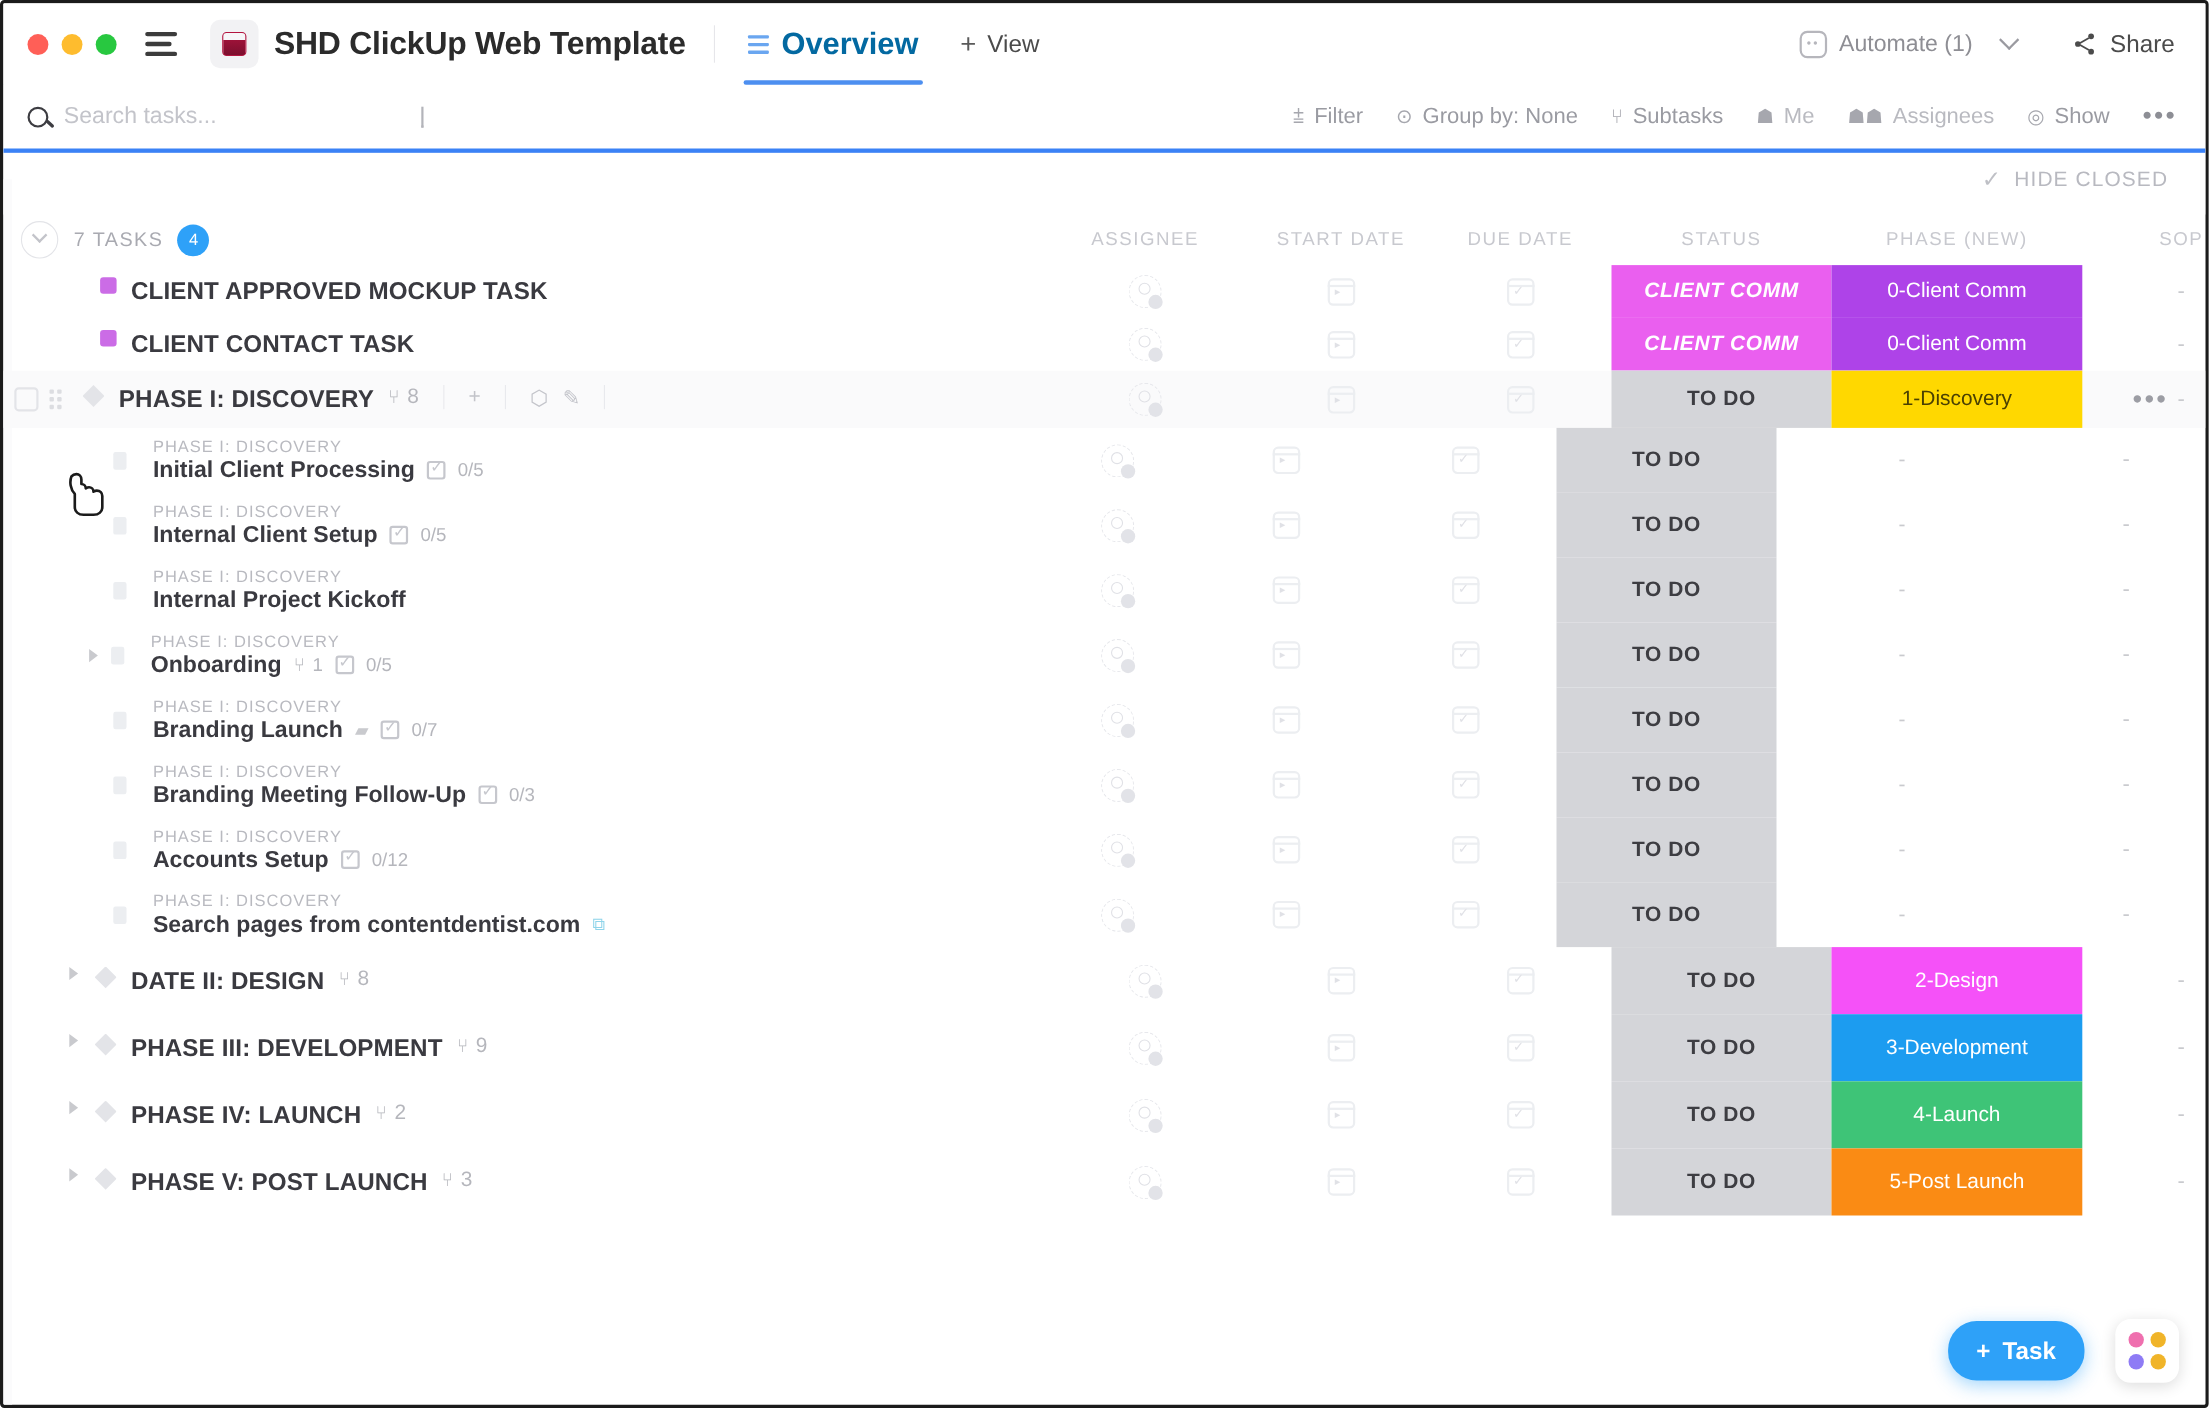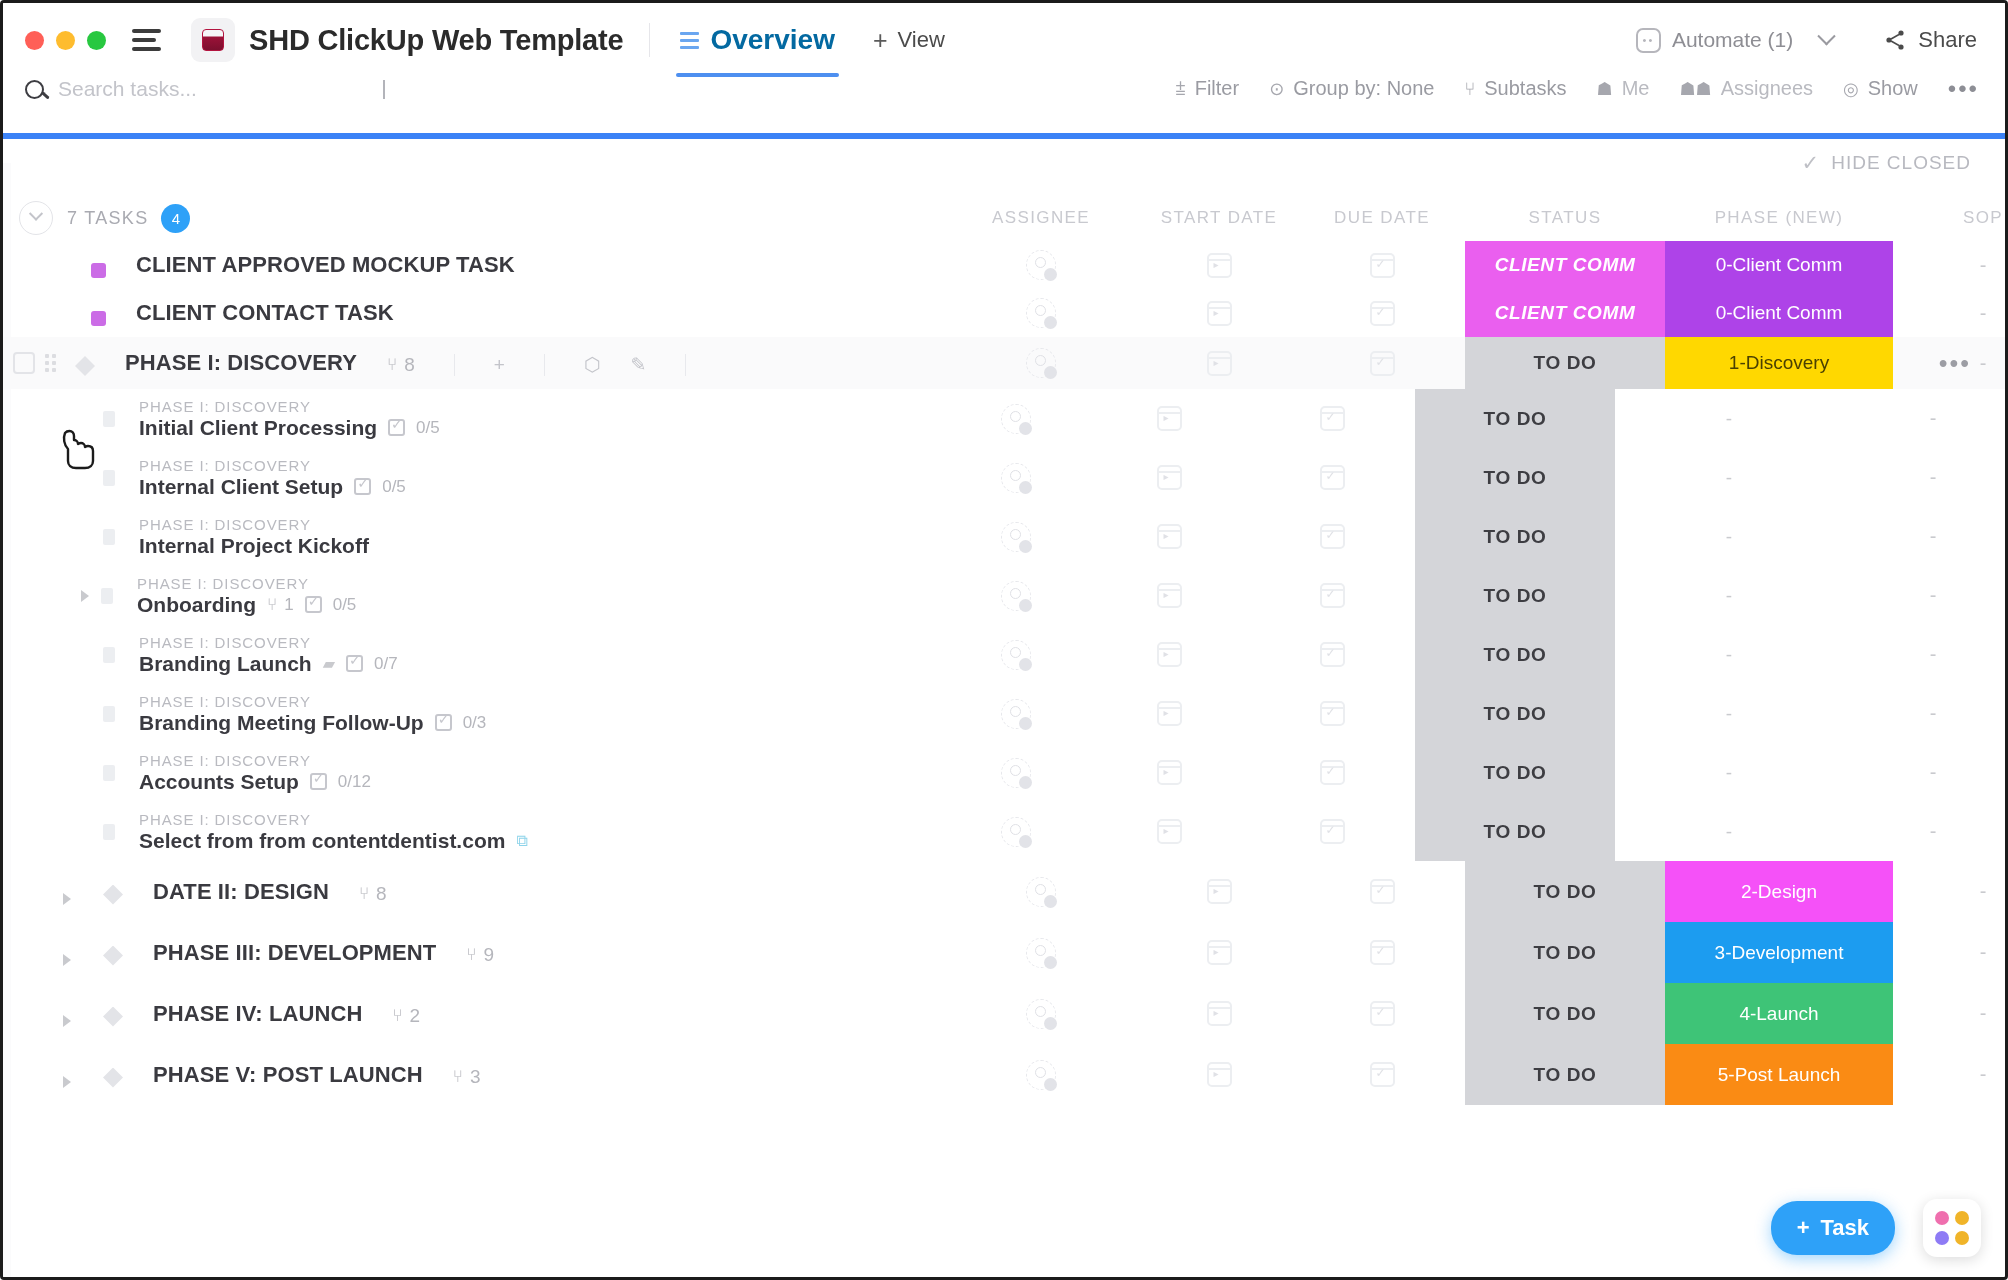--- a/index.html
+++ b/index.html
@@ -92,23 +92,23 @@
     width: 13px; height: 13px; border-right: 2.5px solid #9a9aa0; border-bottom: 2.5px solid #9a9aa0;
     transform: rotate(45deg) translate(-3px,-3px);
   }
   .share {
     display: flex; align-items: center; gap: 11px; margin-left: 34px;
     font-size: 22px; color: #4b4b4b; cursor: pointer; justify-content: flex-end;
   }
 
   
   .toolbar {
-    height: 62px; display: flex; align-items: flex-start;
+    height: 62px; display: flex; align-items: center;
     padding: 0 26px 0 22px;
-    border-bottom: 6px solid #3b82f6;
+    border-bottom: 4px solid #3b82f6;
     background: #fff;
   }
   .search {
     display: flex; align-items: center; gap: 14px; width: 360px; cursor: text;
   }
   .search .txt { font-size: 21px; color: #c3c4ca; }
   .mag {
     width: 19px; height: 19px; border: 2.6px solid #3d3d42; border-radius: 50%;
     position: relative;
   }
@@ -170,21 +170,21 @@
     color: #fff; font-size: 15px; display: flex; align-items: center; justify-content: center;
   }
   .collapse-chev {
     width: 34px; height: 34px; border-radius: 50%; border: 1.5px solid #e3e4e8;
     display: flex; align-items: center; justify-content: center; margin-left: 16px;
     cursor: pointer;
   }
   .collapse-chev .chev { width: 10px; height: 10px; border-color: #c3c4ca; }
 
   
-  .namewrap { display: flex; align-items: flex-end; gap: 30px; padding-left: 38px; width: 100%; }
+  .namewrap { display: flex; align-items: flex-start; gap: 13px; padding-left: 38px; width: 100%; }
   .sq { width: 15px; height: 15px; border-radius: 3px; background: #cb6ce6; flex: 0 0 15px; }
   .tname {
     font-size: 22px; font-weight: 700; color: #3a3a40; letter-spacing: 0.1px; white-space: nowrap;
   }
 
   .diamond {
     width: 20px; height: 20px; background: #e3e4e8; flex: 0 0 20px;
     clip-path: polygon(50% 0,100% 50%,50% 100%,0 50%);
   }
   .caret-r {
@@ -741,21 +741,21 @@
 
     </div>
 
     <div class="row subrow">
       <div class="cell c-name" style="flex:0 0 940px;width:940px">
         <div class="sub-inner">
           <span class="sub-handle"></span>
           <span class="sub-text">
             <span class="sub-parent">PHASE I: DISCOVERY</span>
             <span class="sub-title-line">
-              <span class="sub-title">Select from from contentdentist.com</span>
+              <span class="sub-title">Search pages from contentdentist.com</span>
               <span class="link-ico">⧉</span>
             </span>
           </span>
         </div>
       </div>
       <div class="cell c-assignee" style="flex:0 0 146px;width:146px">
           <span class="avatar"></span>
         </div>
       <div class="cell c-start">
           <span class="cal"></span>

